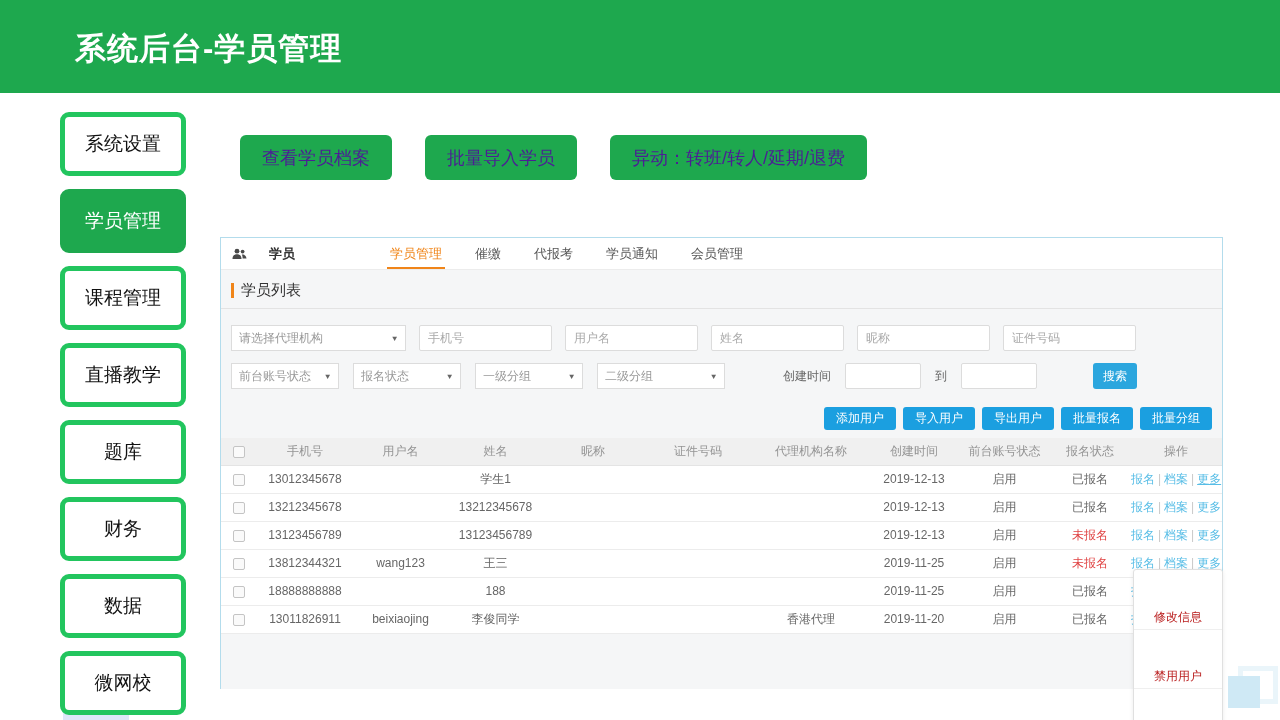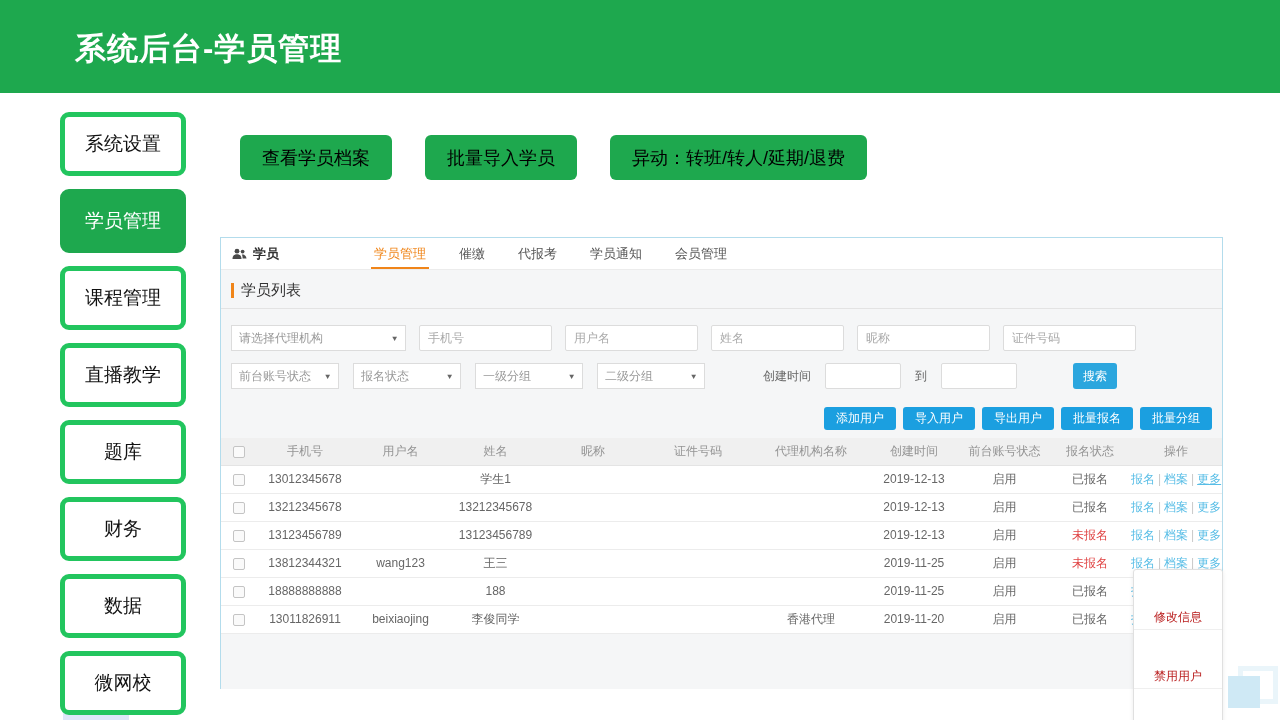--- a/index.html
+++ b/index.html
@@ -18,29 +18,29 @@
   .deco-br-fill { left:1228px; top:676px; width:32px; height:32px; background:#cfe9f5; }
 
   
   .sidebar { position:absolute; left:60px; top:112px; width:126px; display:flex; flex-direction:column; gap:13px; z-index:3; }
   .side-btn { height:64px; background:#fff; border:5px solid #22c55e; border-radius:9px;
     display:flex; align-items:center; justify-content:center; font-size:19px; color:#111; cursor:pointer; }
   .side-btn.active { background:#1ea84e; border-color:#1ea84e; color:#fff; }
 
   
   .quick-actions { position:absolute; left:240px; top:135px; display:flex; gap:33px; z-index:3; }
-  .qa-btn { height:45px; padding:0 22px; background:#1ea84e; border-radius:6px; color:#000000;
+  .qa-btn { height:45px; padding:0 22px; background:#1ea84e; border-radius:6px; color:#4c1d95;
     font-size:18px; display:flex; align-items:center; justify-content:center; cursor:pointer; white-space:nowrap; }
 
   
   .panel { position:absolute; left:220px; top:237px; width:1003px; height:452px;
     background:#fff; border:1px solid #b3dcec; z-index:1; }
   .panel-header { height:32px; background:#fff; border-bottom:1px solid #ececec;
     display:flex; align-items:center; padding-left:11px; }
-  .module-title { display:flex; align-items:center; gap:6px; font-size:13px; color:#333; font-weight:bold; }
+  .module-title { display:flex; align-items:center; gap:22px; font-size:13px; color:#333; font-weight:bold; }
   .module-title svg { display:block; }
   .tabs { display:flex; margin-left:92px; gap:27px; height:100%; }
   .tab { font-size:13px; color:#555; display:flex; align-items:center; position:relative; padding:0 3px; cursor:pointer; }
   .tab.active { color:#f08519; }
   .tab.active::after { content:""; position:absolute; left:0; right:0; bottom:0; height:2px; background:#f08519; }
 
   .panel-body { position:relative; height:419px; background:#f5f6f7; }
 
   .section-head { padding:11px 0 8px 10px; border-bottom:1px solid #e3e3e3; display:flex; align-items:center; }
   .section-bar { width:3px; height:15px; background:#f08519; margin-right:7px; }
@@ -158,21 +158,21 @@
           <span class="arrow">▼</span>
         </div>
         <div class="f-select" style="width: 108px;">
           <span>报名状态</span>
           <span class="arrow">▼</span>
         </div>
         <div class="f-select" style="width: 108px;">
           <span>一级分组</span>
           <span class="arrow">▼</span>
         </div>
-        <div class="f-select" style="width: 108px; align-items: center;">
+        <div class="f-select" style="width: 128px; align-items: center;">
           <span>二级分组</span>
           <span class="arrow">▼</span>
         </div>
         <span class="f-label" style="margin-left: 44px;">创建时间</span>
         <input class="f-input" style="width: 76px;">
         <span class="f-label">到</span>
         <input class="f-input" style="width: 76px;">
         <button class="search-btn">搜索</button>
       </div>
 

